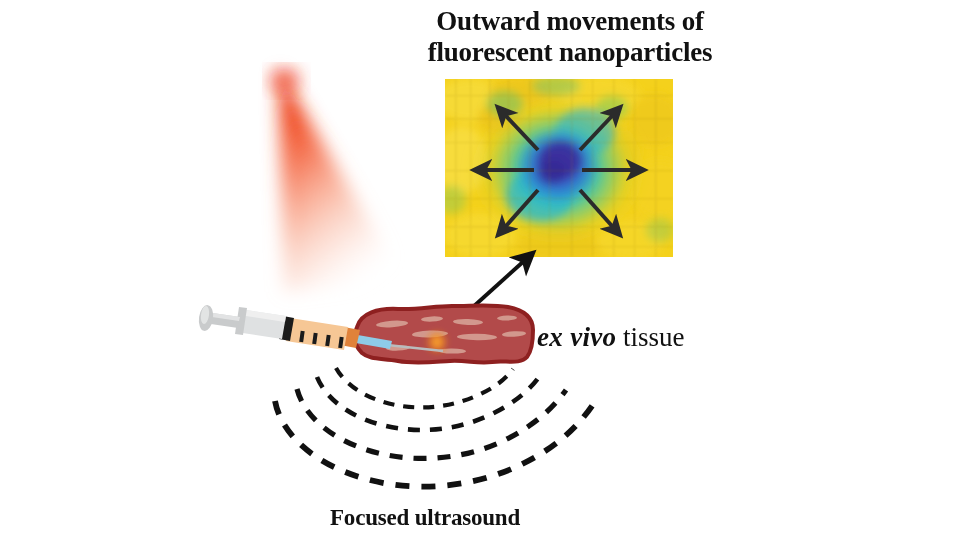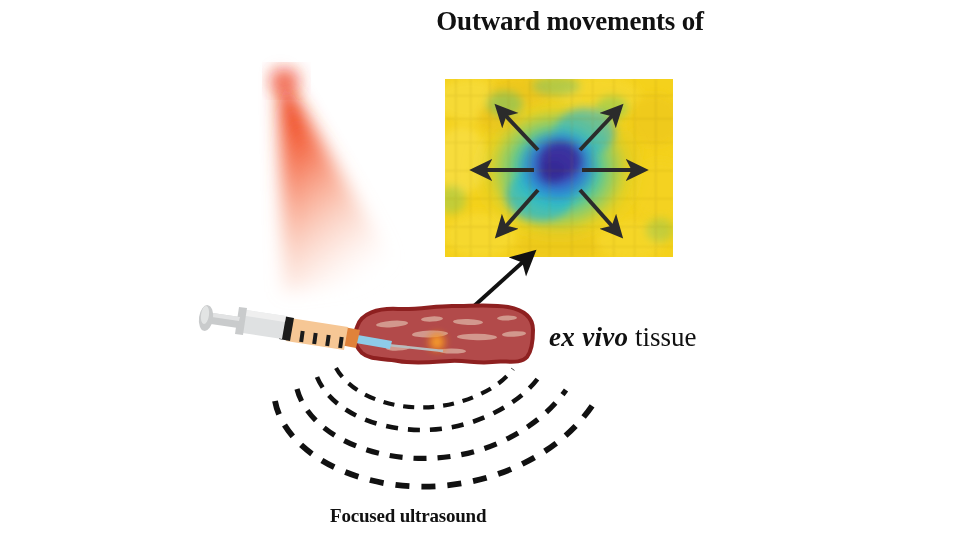--- a/index.html
+++ b/index.html
@@ -48,31 +48,30 @@
 
   #tissue-label {
     left: 537px;
     top: 322px;
     font-size: 27px;
   }
   #tissue-label .ital {
     font-style: italic;
     font-weight: bold;
     letter-spacing: 0.3px;
-    margin-left: 12px;
   }
   #tissue-label .upr {
     font-style: normal;
     font-weight: normal;
   }
 
   #fus-label {
     left: 330px;
     top: 505px;
-    font-size: 19px;
+    font-size: 23px;
     letter-spacing: -0.2px;
   }
 </style>
 </head>
 <body>
 
 <div id="figure">
 
   <svg id="figure-svg" viewBox="0 0 960 540" xmlns="http://www.w3.org/2000/svg">
     <defs>
@@ -292,19 +291,20 @@
     <g fill="none" stroke="#111111" stroke-linecap="butt">
       <path d="M 336,368 C 356,404 422,420 476,396 C 497,387 507,377 513,369" stroke-width="4.2" stroke-dasharray="11 9"></path>
       <path d="M 317,377 C 336,424 422,448 492,414 C 518,401 531,388 539,377" stroke-width="4.6" stroke-dasharray="12 10"></path>
       <path d="M 297,389 C 312,447 418,482 505,440 C 539,423 556,404 566,390" stroke-width="5.2" stroke-dasharray="13 11"></path>
       <path d="M 275,401 C 288,470 412,515 518,466 C 561,446 582,421 594,403" stroke-width="5.8" stroke-dasharray="14 12"></path>
     </g>
   </svg>
 
   <div class="label" id="title-block">
     <span class="tline">Outward movements of</span>
+    <span class="tline">fluorescent nanoparticles</span>
   </div>
 
   <div class="label" id="tissue-label"><span class="ital">ex vivo</span><span class="upr">&nbsp;</span><span class="upr">tissue</span></div>
 
   <div class="label" id="fus-label">Focused ultrasound</div>
 
 </div>
 
 </body></html>

